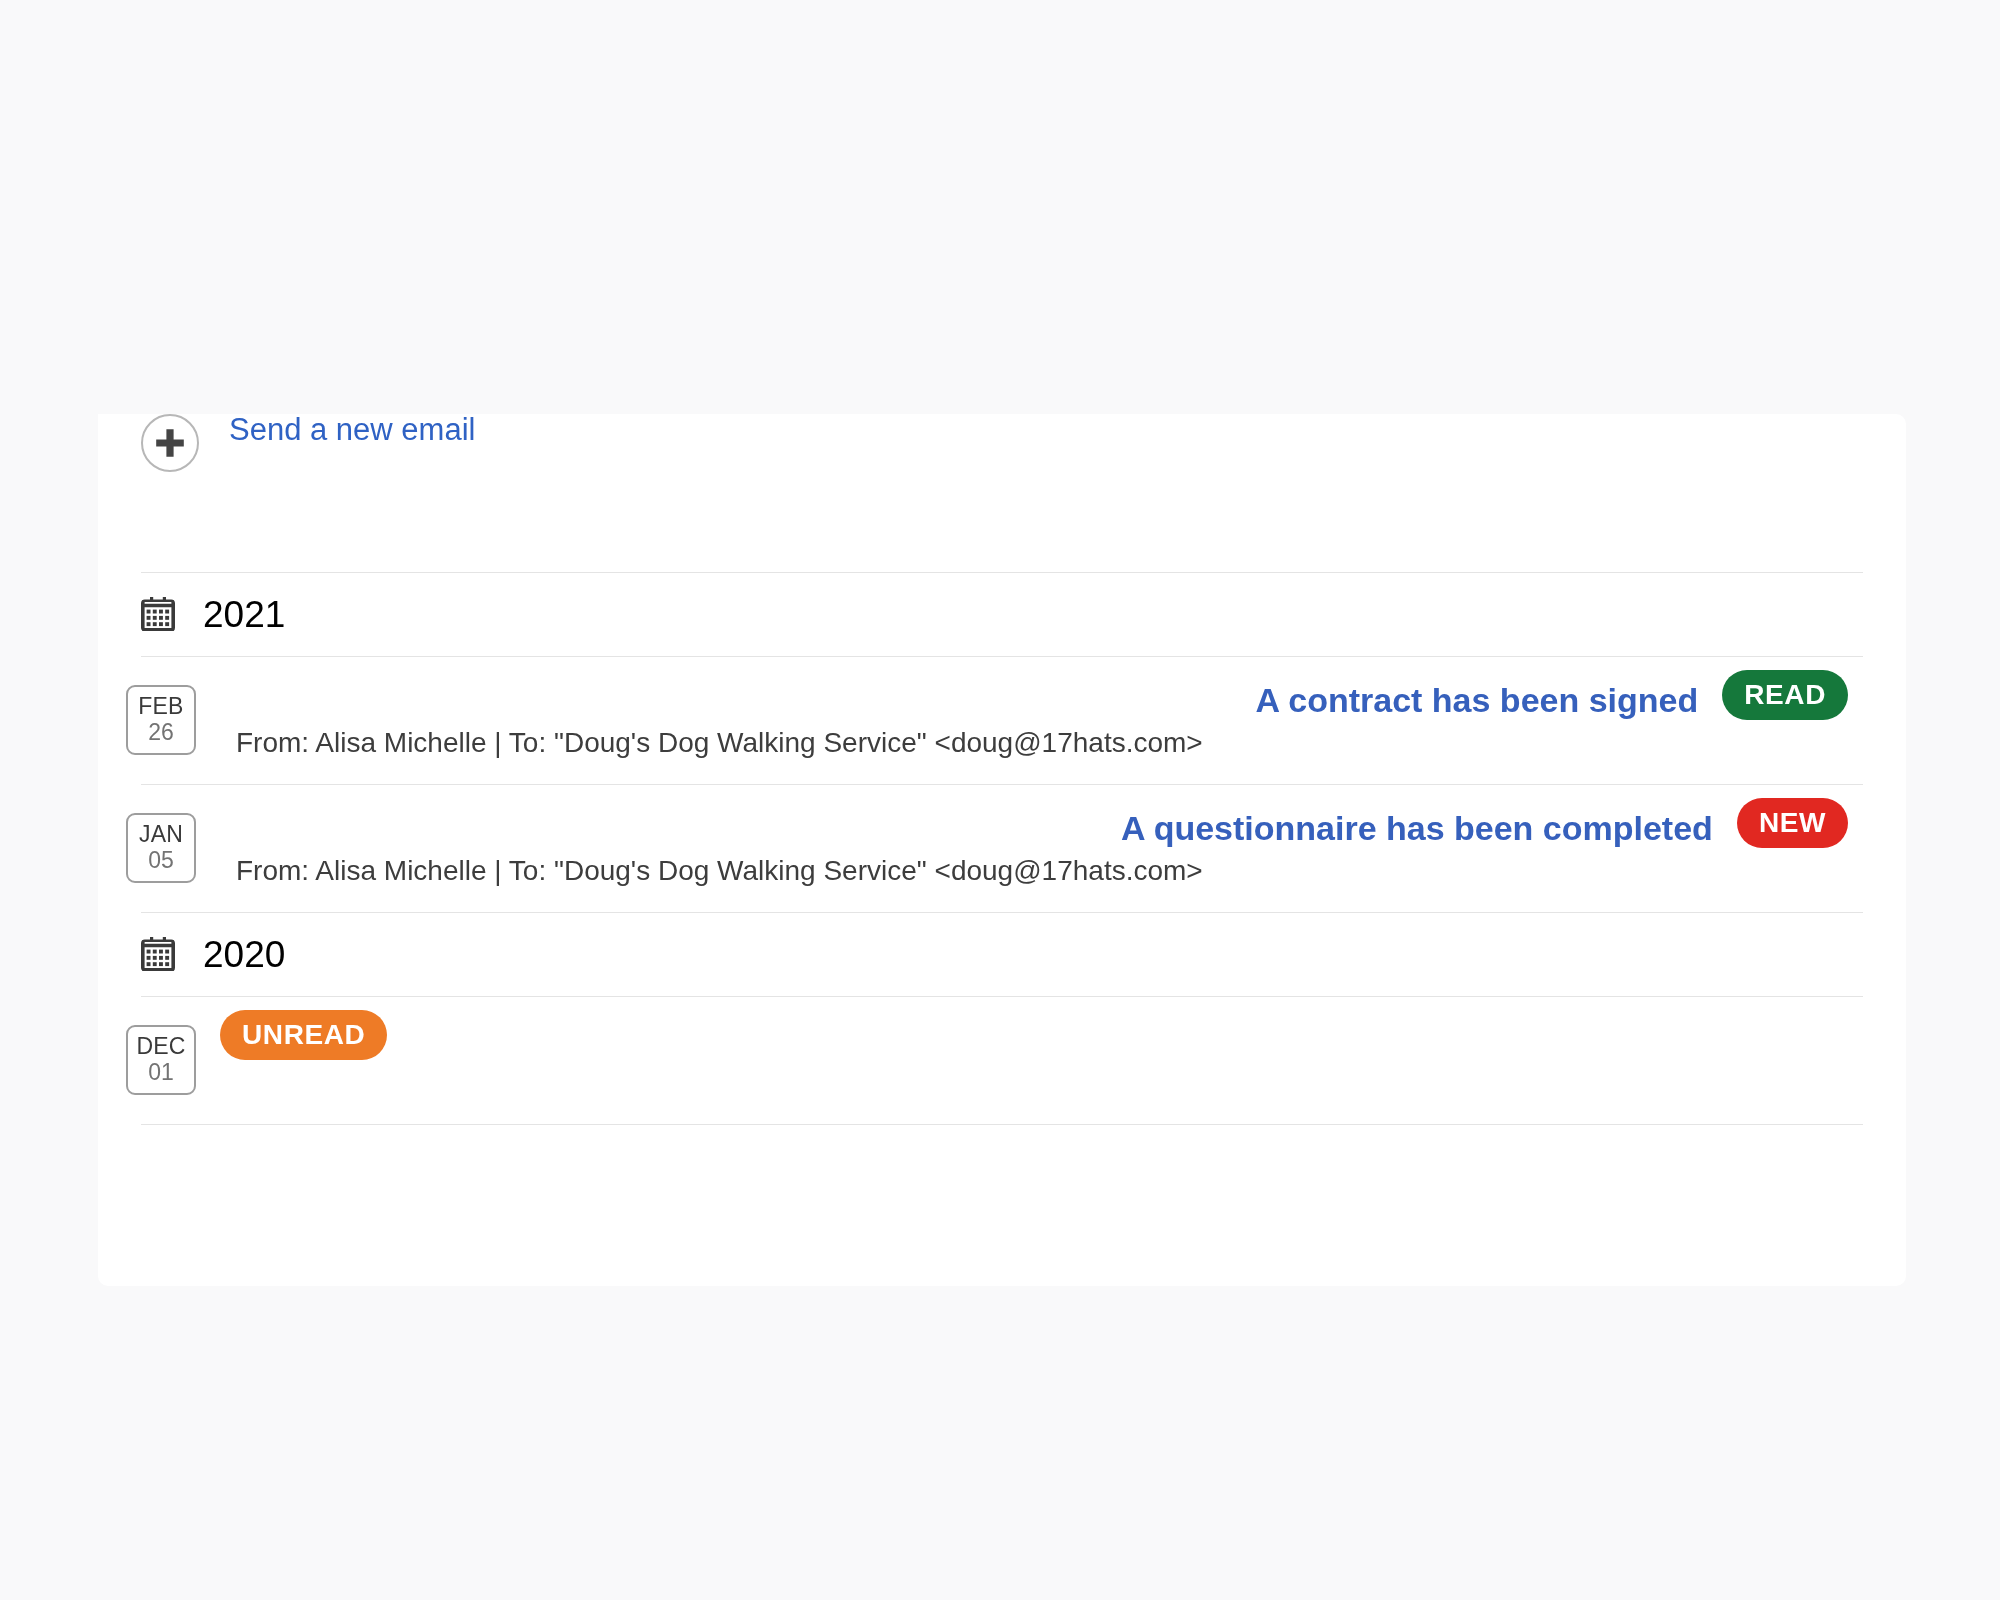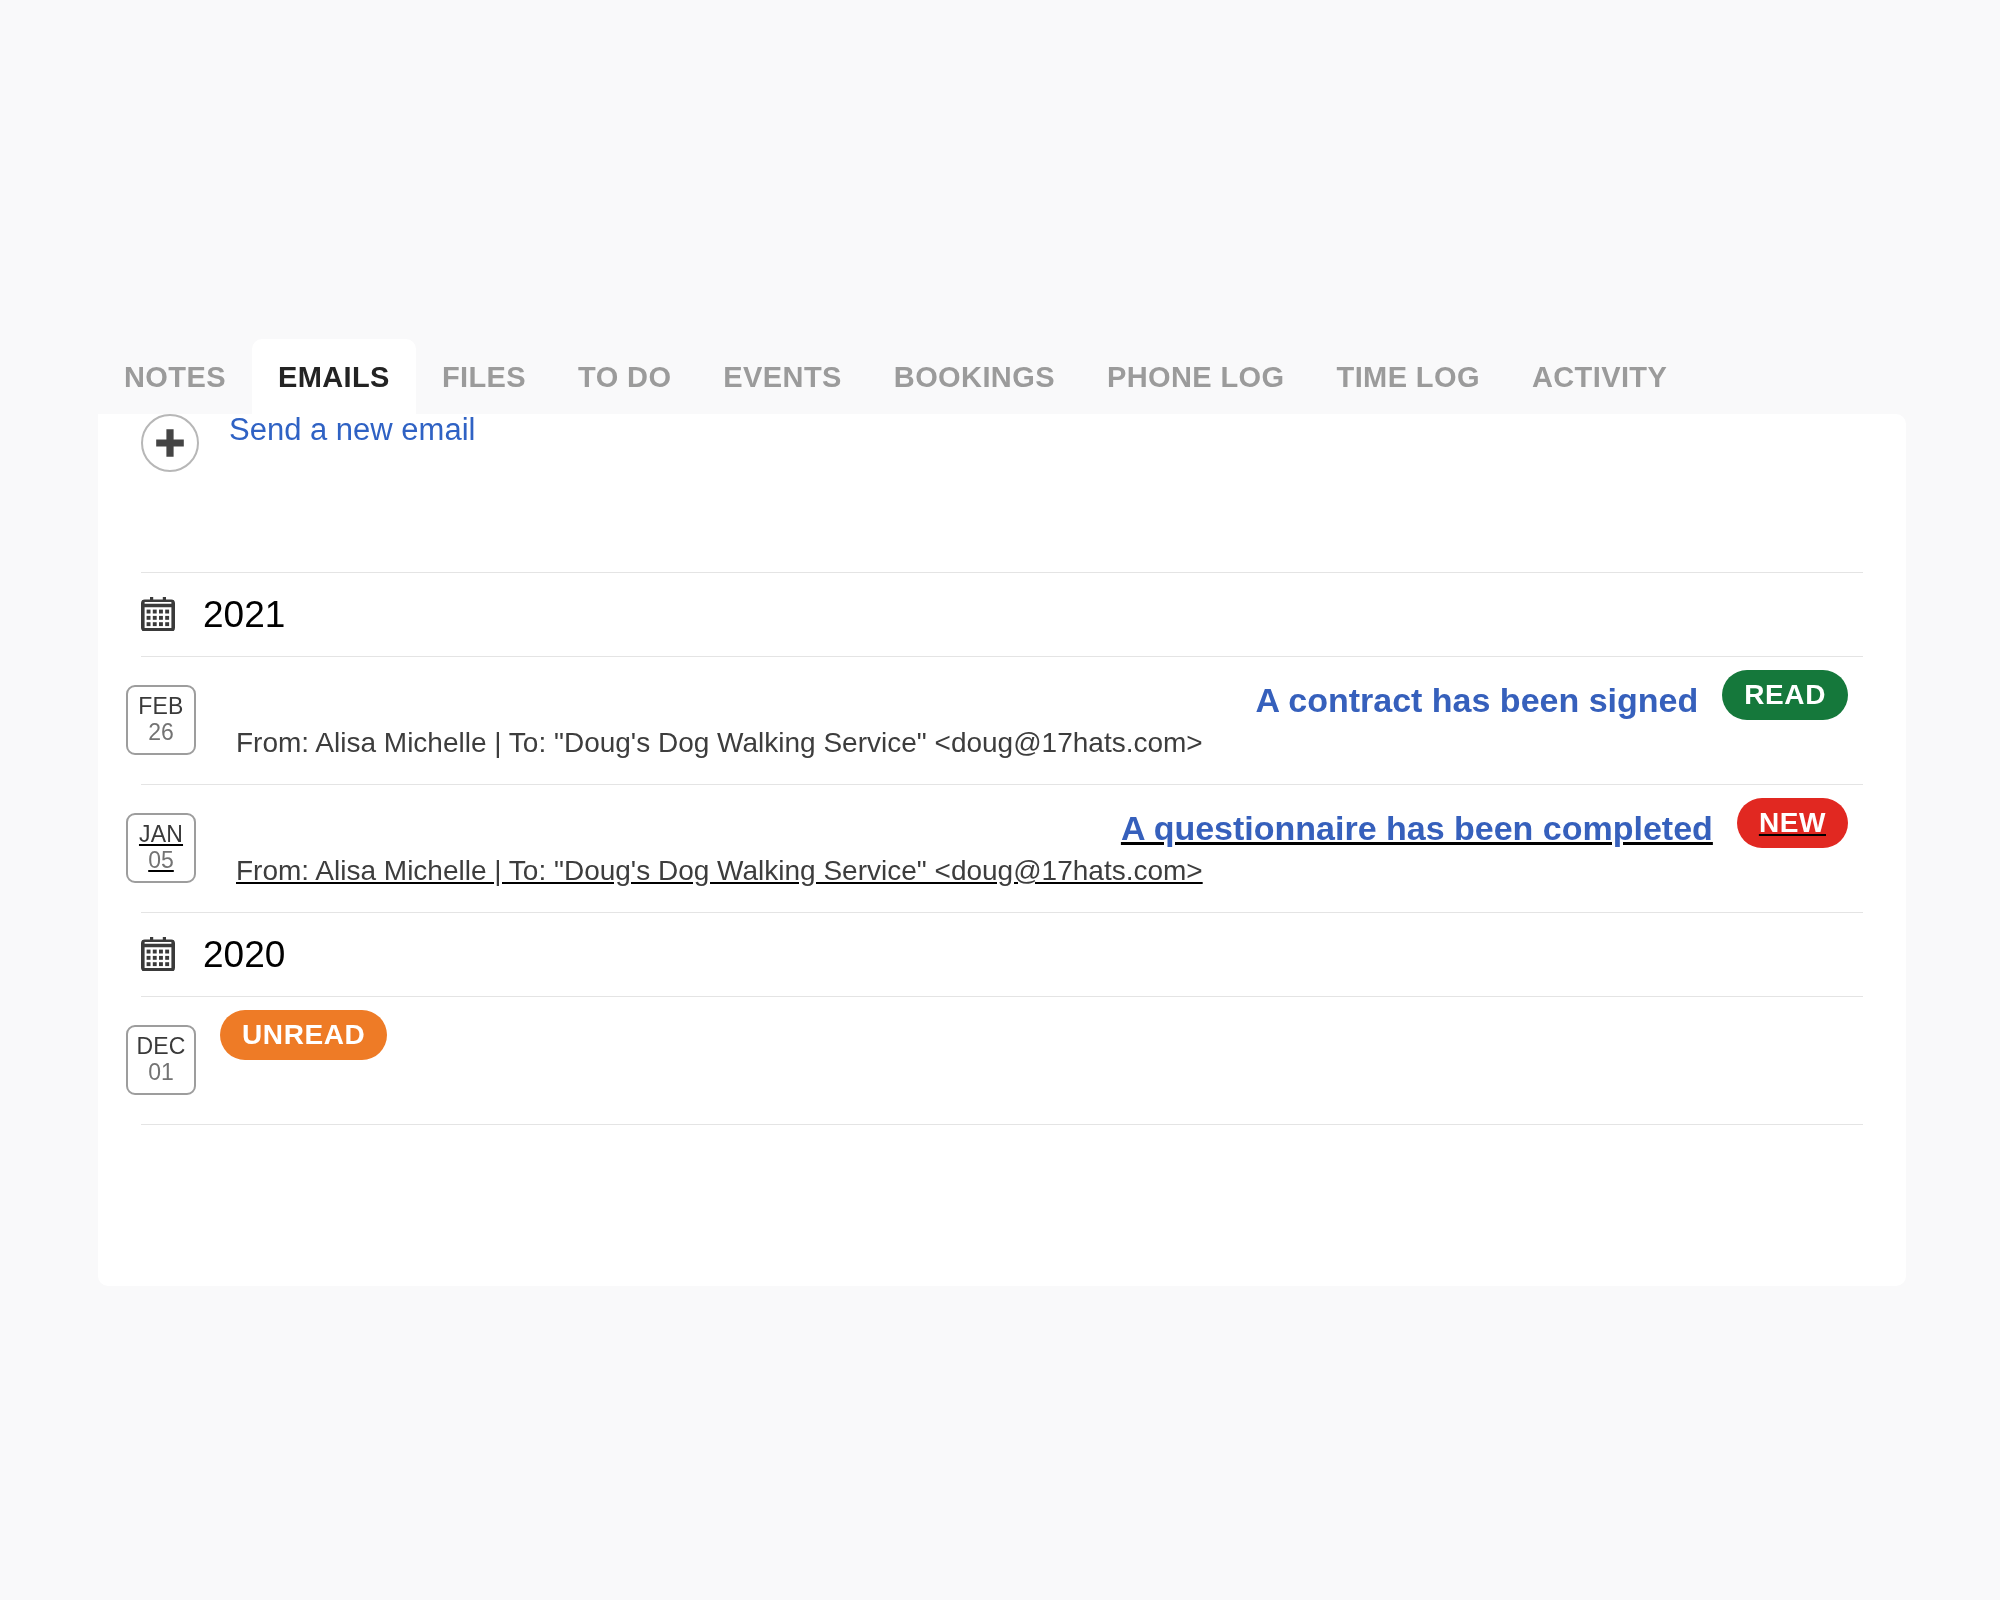--- a/index.html
+++ b/index.html
@@ -206,31 +206,20 @@
     white-space: nowrap;
     align-self: flex-start;
     margin-top: 14px;
   }
 </style>
 </head>
 <body>
 
 <div id="app">
 
-  <div class="tabbar" id="tabbar">
-      <button class="tab">NOTES</button>
-      <button class="tab active">EMAILS</button>
-      <button class="tab">FILES</button>
-      <button class="tab">TO DO</button>
-      <button class="tab">EVENTS</button>
-      <button class="tab">BOOKINGS</button>
-      <button class="tab">PHONE LOG</button>
-      <button class="tab">TIME LOG</button>
-      <button class="tab">ACTIVITY</button>
-    </div>
 
   <div class="card" id="card">
 
     <div class="compose-row">
       <span class="plus-circle">
         <svg width="34" height="34" viewBox="0 0 34 34" aria-hidden="true">
           <path d="M13.4 3.2h7.2v10.2h10.2v7.2H20.6v10.2h-7.2V20.6H3.2v-7.2h10.2z" fill="#444444"></path>
         </svg>
       </span>
       <span class="compose-link">Send a new email</span>
@@ -266,21 +255,21 @@
           <span class="mon">FEB</span>
           <span class="day">26</span>
         </div>
         <div class="email-text">
           <div class="email-subject">A contract has been signed</div>
           <div class="email-meta">From: Alisa Michelle | To: "Doug's Dog Walking Service" &lt;doug@17hats.com&gt;</div>
         </div>
         <div class="status-badge" style="background: rgb(21, 120, 59);">READ</div>
       </div>
       <div class="rule" style="top: 370px;"></div>
-      <div class="email-row" style="top: 370px; text-decoration: underline;">
+      <div class="email-row" style="top: 370px;">
         <div class="date-badge">
           <span class="mon">JAN</span>
           <span class="day">05</span>
         </div>
         <div class="email-text">
           <div class="email-subject">A questionnaire has been completed</div>
           <div class="email-meta">From: Alisa Michelle | To: "Doug's Dog Walking Service" &lt;doug@17hats.com&gt;</div>
         </div>
         <div class="status-badge" style="background: rgb(225, 40, 33);">NEW</div>
       </div>

